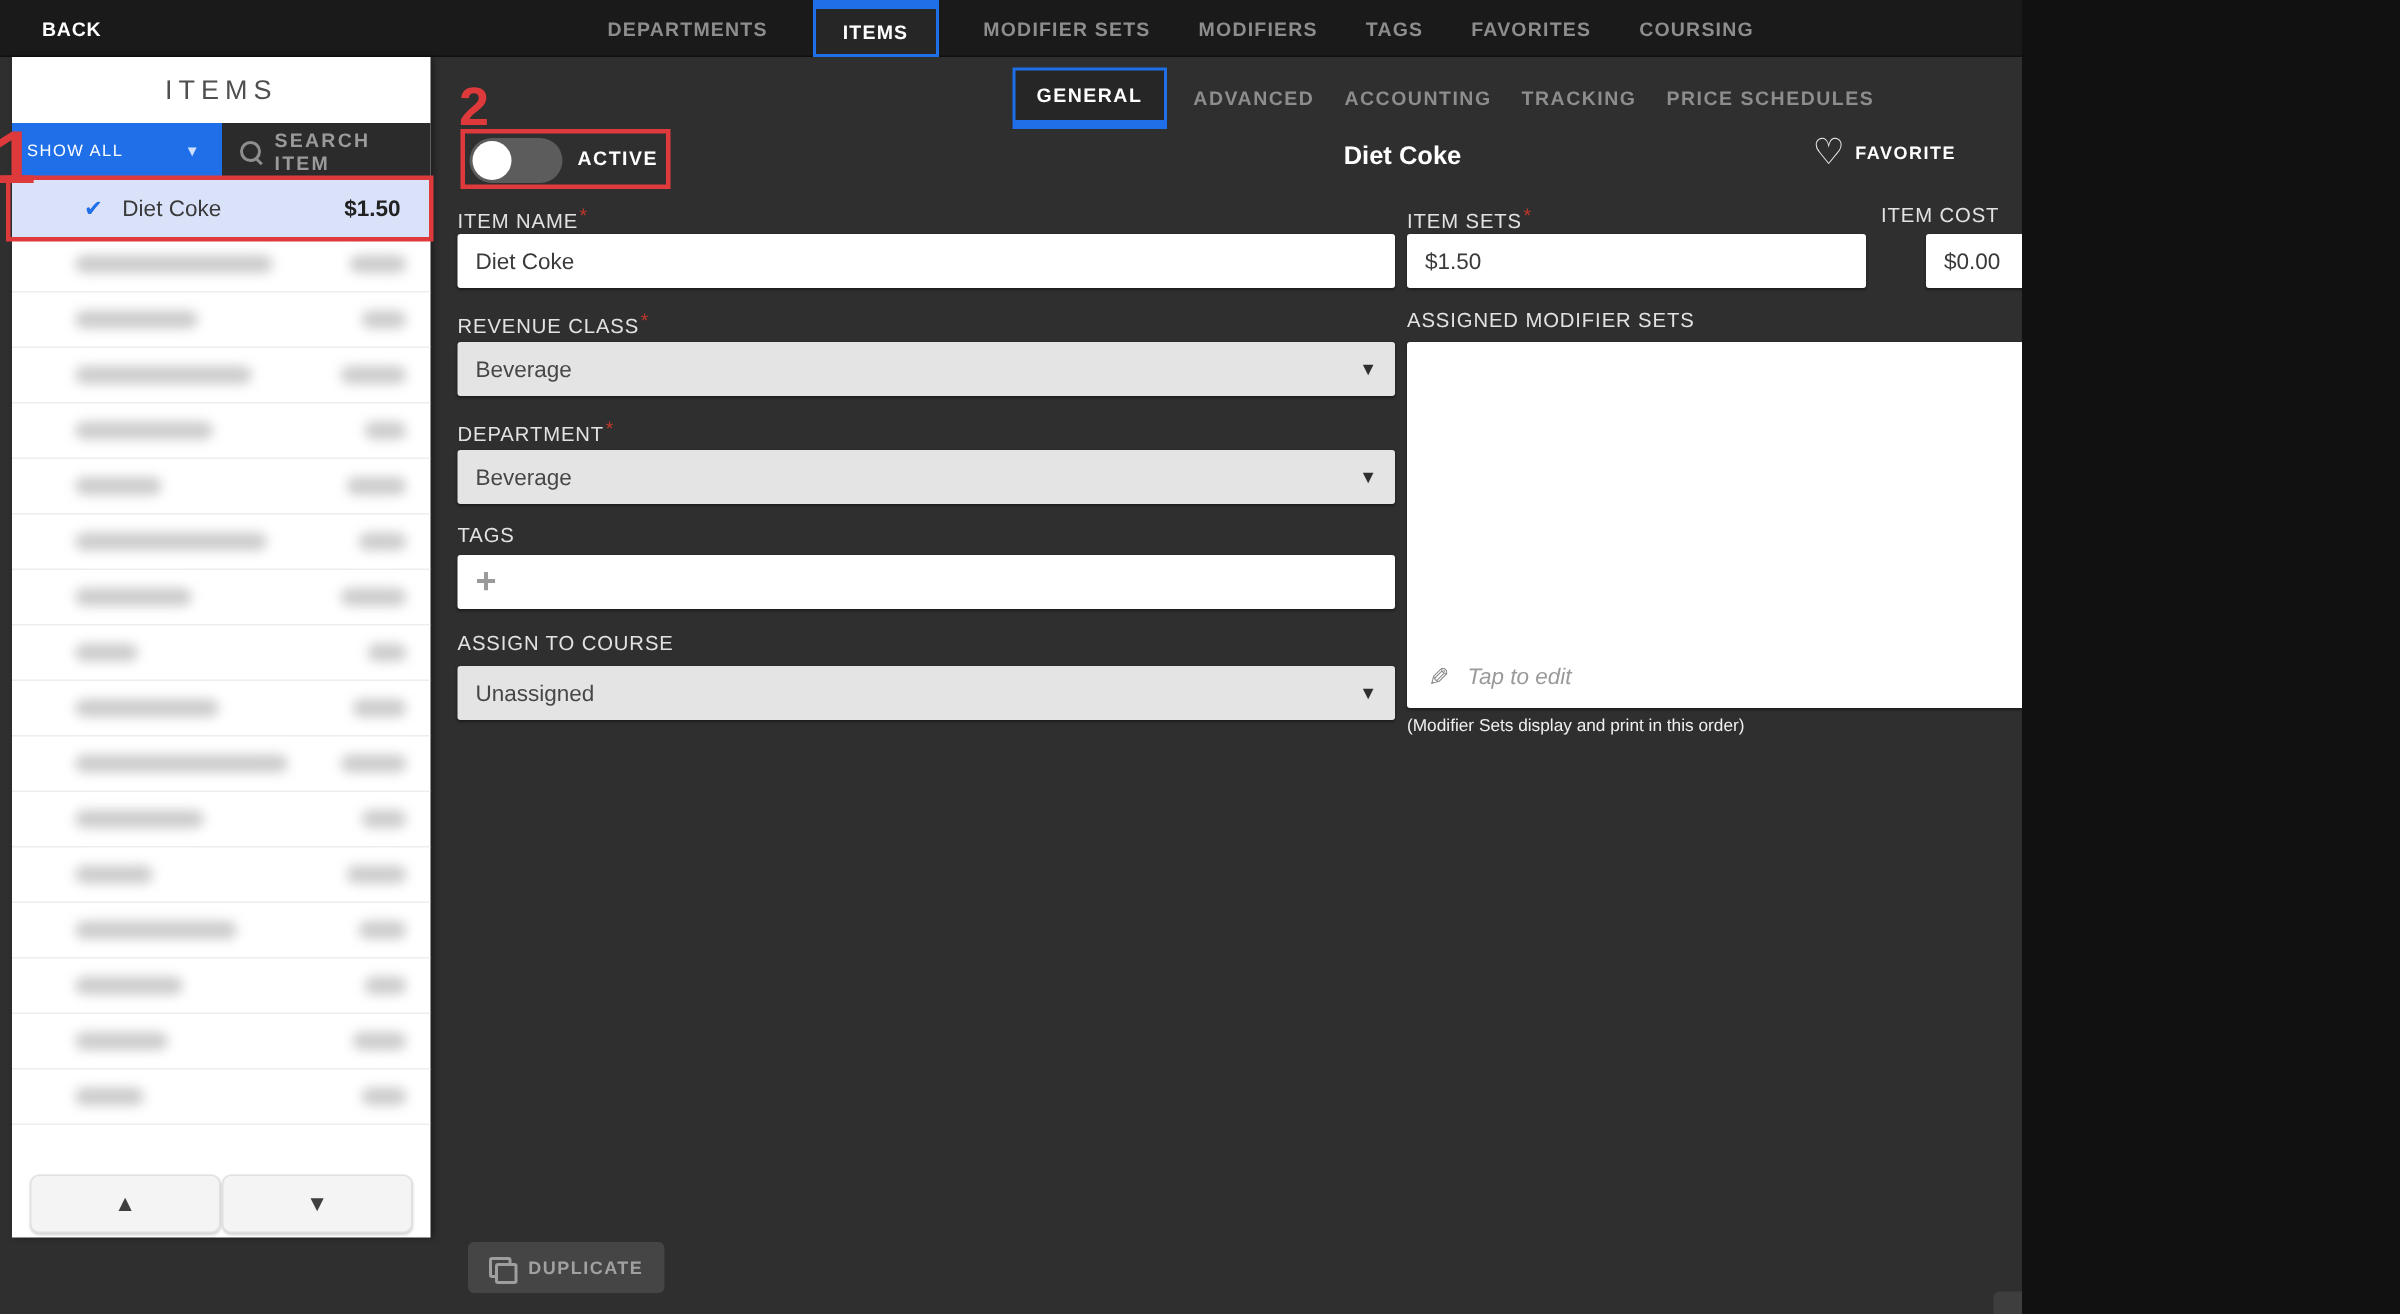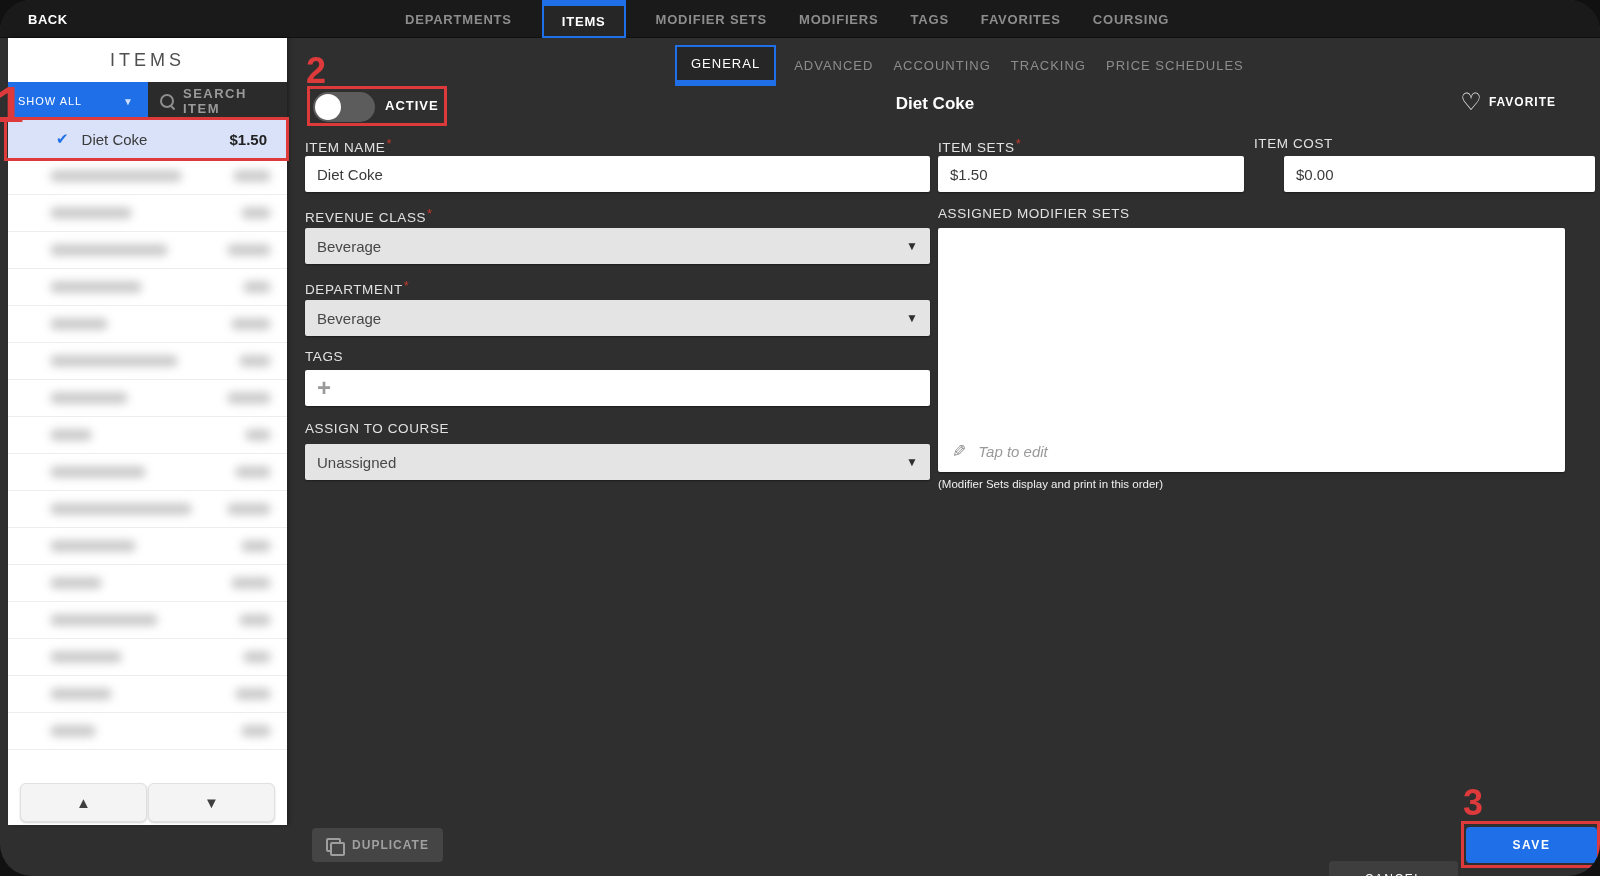--- a/index.html
+++ b/index.html
@@ -1,19 +1,19 @@
 <!DOCTYPE html>
 <html><head>
 <meta charset="utf-8">
 <style>
   * { margin:0; padding:0; box-sizing:border-box; }
   html,body { background:#111; }
   .screen {
-    position:relative; width:1600px; height:876px; overflow:hidden;
-    background:#2f2f2f; font-family:"Liberation Sans", sans-serif;border-radius:32px;
+    position:relative; width:1348px; height:876px; overflow:hidden;
+    background:#2f2f2f; font-family:"Liberation Sans", sans-serif;
     -webkit-font-smoothing:antialiased;
   }
   
   .topbar { position:absolute; left:0; top:0; width:1600px; height:38px; background:#1a1a1a; border-bottom:1px solid #101010; }
   .back { position:absolute; left:28px; top:0; height:38px; display:flex; align-items:center; color:#fff; font-size:13px; font-weight:bold; letter-spacing:.5px; cursor:pointer; }
   .topnav { position:absolute; left:403px; top:0; height:38px; display:flex; align-items:stretch; gap:28px; }
   .nav-tab { color:#8d8d8d; font-weight:bold; font-size:13px; letter-spacing:.8px; display:flex; align-items:center; padding:0 2px; cursor:pointer; white-space:nowrap; }
   .nav-tab.active { border:2px solid #1f6fe8; border-top:6px solid #1f6fe8; background:#262626; padding:0 18px; color:#fff; }
   
   .sidebar { position:absolute; left:8px; top:38px; width:279px; height:787px; background:#fff; box-shadow:2px 0 4px rgba(0,0,0,.35); }
@@ -32,21 +32,21 @@
   .blur-row { position:relative; height:37px; border-bottom:1px solid #ededed; cursor:pointer; }
   .blur-blob { position:absolute; top:12px; height:12px; background:#9a9a9a; border-radius:6px; filter:blur(4px); opacity:.5; }
   .blur-name { left:42px; }
   .blur-price { right:16px; }
   .sb-scrollbtns { position:absolute; left:0; top:745px; width:279px; height:42px; }
   .scroll-btn { position:absolute; top:0; width:127px; height:39px; background:#f4f4f4; border:1px solid #e0e0e0; border-radius:6px; box-shadow:0 1px 2px rgba(0,0,0,.18); display:flex; align-items:center; justify-content:center; color:#3f3f3f; font-size:15px; cursor:pointer; }
   .scroll-up { left:12px; } .scroll-down { left:140px; }
   .add-item-btn { position:absolute; left:8px; top:833px; width:279px; height:38px; background:#1f6fe8; border-radius:4px; display:flex; align-items:center; justify-content:center; color:#fff; font-weight:bold; font-size:13px; letter-spacing:1px; cursor:pointer; }
   
   .ctabs { position:absolute; left:675px; top:45px; height:41px; display:flex; align-items:stretch; gap:16px; }
-  .ctab { color:#8d8d8d; font-weight:normal; font-size:13px; letter-spacing:1px; display:flex; align-items:center; padding:0 2px; cursor:pointer; white-space:nowrap; }
+  .ctab { color:#8d8d8d; font-weight:bold; font-size:13px; letter-spacing:1px; display:flex; align-items:center; padding:0 2px; cursor:pointer; white-space:nowrap; }
   .ctab.active { border:2px solid #1f6fe8; border-bottom:6px solid #1f6fe8; background:#262626; padding:0 14px; color:#fff; }
   
   .toggle { position:absolute; left:313px; top:92px; width:62px; height:30px; background:#5c5c5c; border-radius:15px; cursor:pointer; }
   .toggle .knob { position:absolute; left:2px; top:2px; width:26px; height:26px; background:#fff; border-radius:50%; }
   .toggle-label { position:absolute; left:385px; top:98px; color:#fff; font-weight:bold; font-size:13px; letter-spacing:1px; }
   .page-title { position:absolute; left:305px; top:94px; width:1260px; text-align:center; color:#fff; font-weight:bold; font-size:17px; }
   .favorite { position:absolute; right:44px; top:90px; display:flex; align-items:center; gap:7px; cursor:pointer; }
   .favorite .heart { color:#e8e8e8; font-size:24px; line-height:24px; }
   .favorite .flabel2 { color:#fff; font-weight:bold; font-size:12px; letter-spacing:1px; }
   

